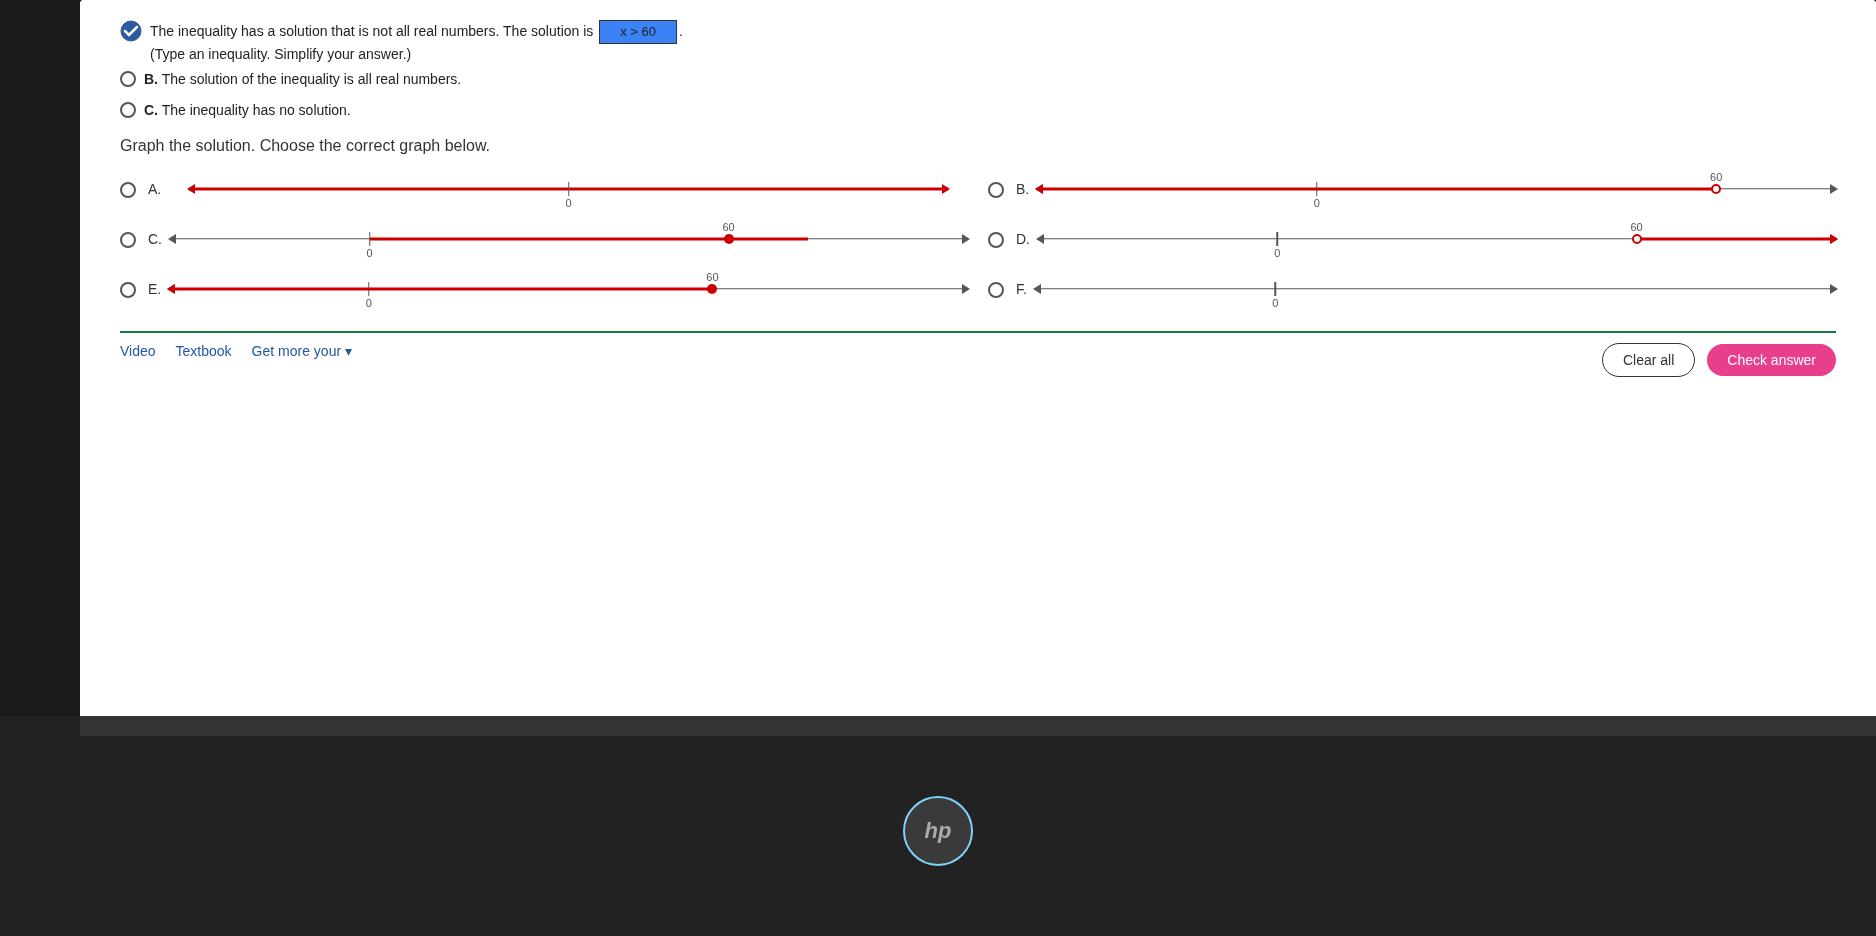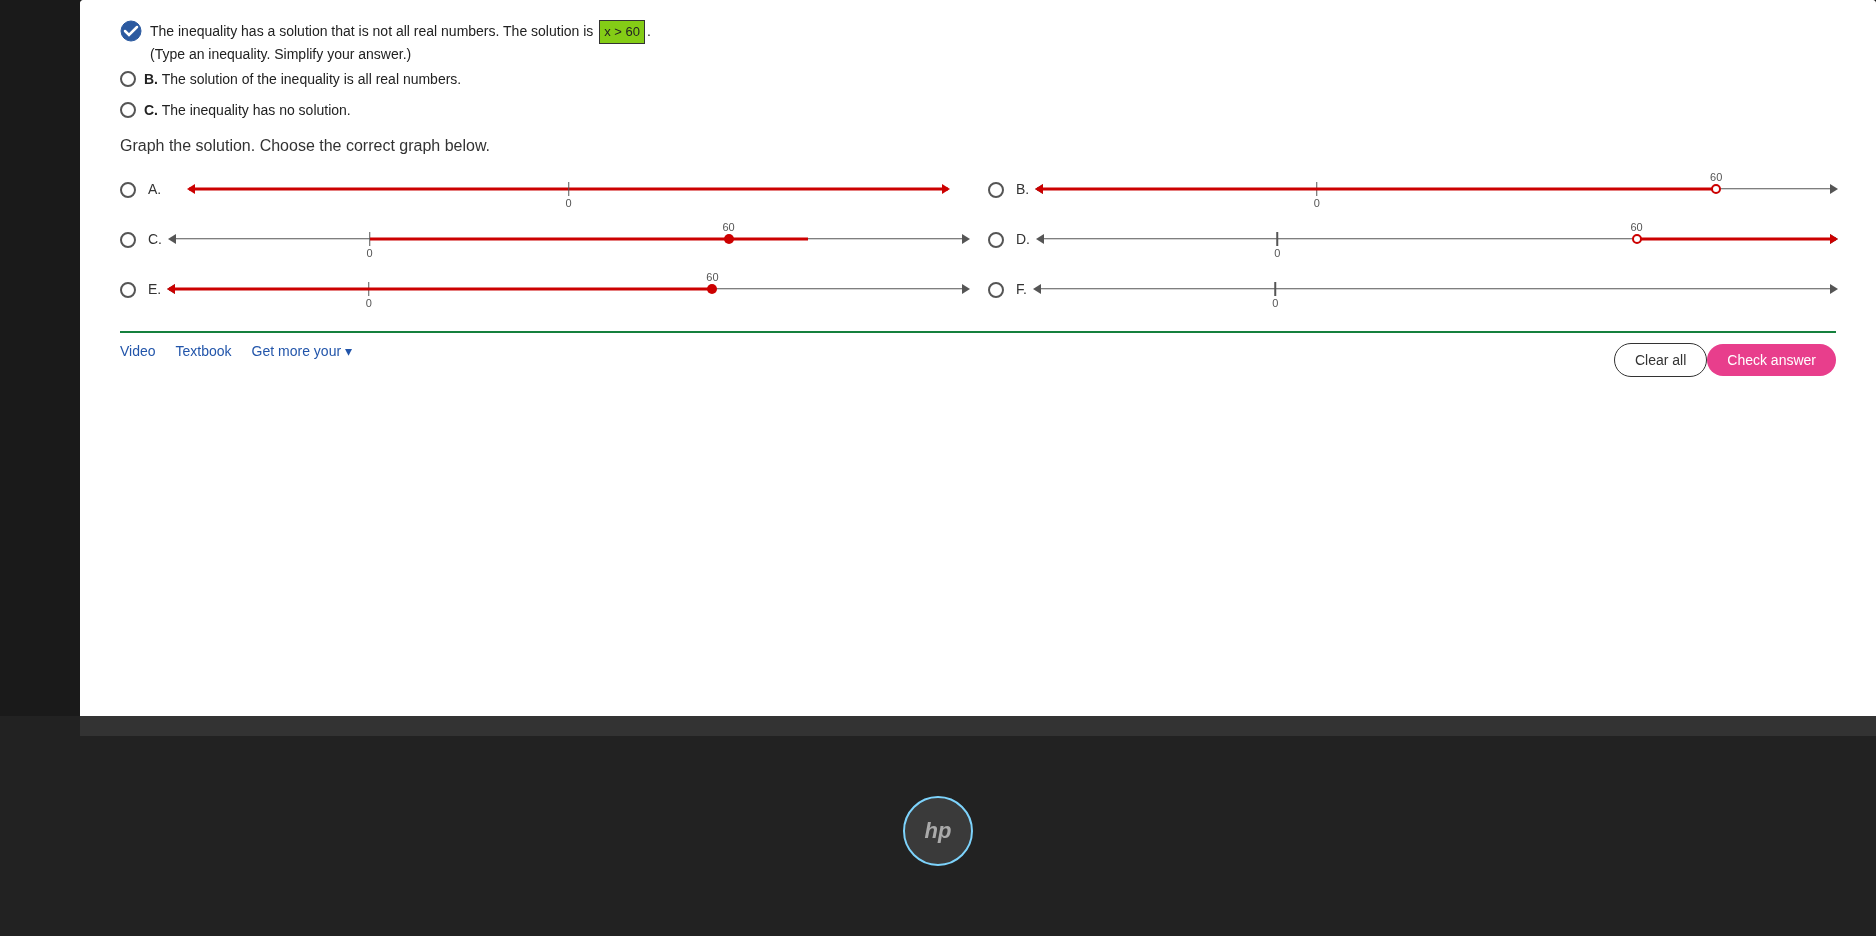--- a/index.html
+++ b/index.html
@@ -71,23 +71,23 @@
 
     .answer-text {
       font-size: 14px;
       color: #222;
       line-height: 1.5;
     }
 
     .solution-box {
       display: inline-block;
       border: 1px solid #333;
-      padding: 1px 4px;
+      padding: 1px 20px;
       font-size: 13px;
-      background: #84cc16;
+      background: #3b82f6;
       margin: 0 2px;
     }
 
     .graph-section {
       margin-top: 16px;
     }
 
     .graph-label {
       font-size: 16px;
       color: #333;
@@ -235,20 +235,21 @@
 
     .toolbar-link {
       font-size: 14px;
       color: #2255aa;
       cursor: pointer;
       text-decoration: none;
     }
 
     .toolbar-buttons {
       display: flex;
+      gap: 12px;
       align-items: center;
     }
 
     .btn-clear {
       border: 1px solid #333;
       background: white;
       padding: 8px 20px;
       border-radius: 20px;
       font-size: 14px;
       cursor: pointer;

